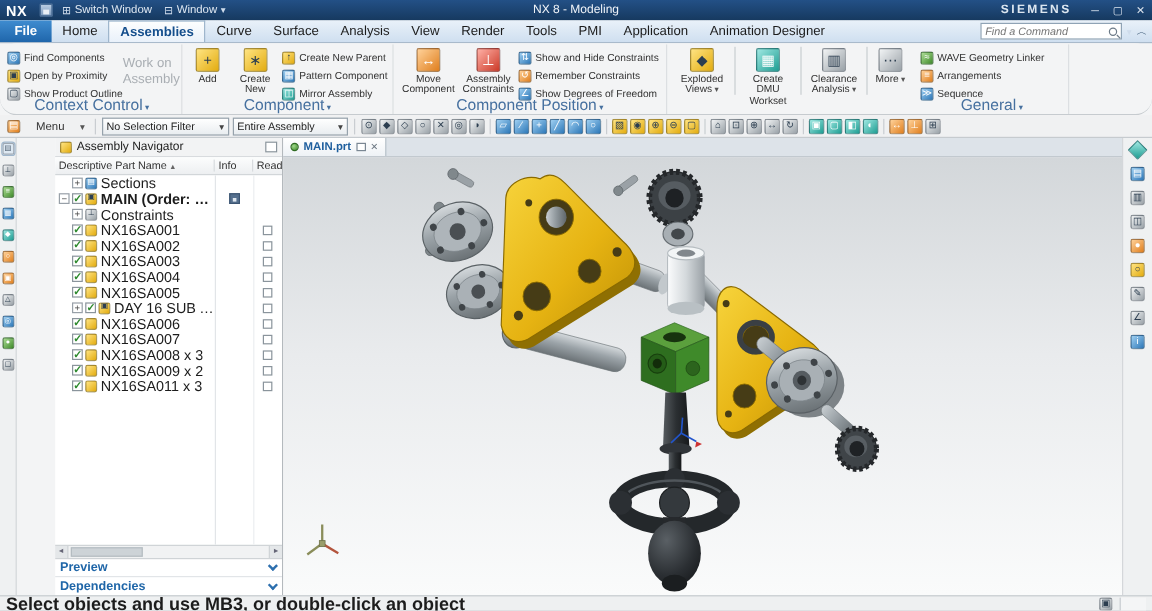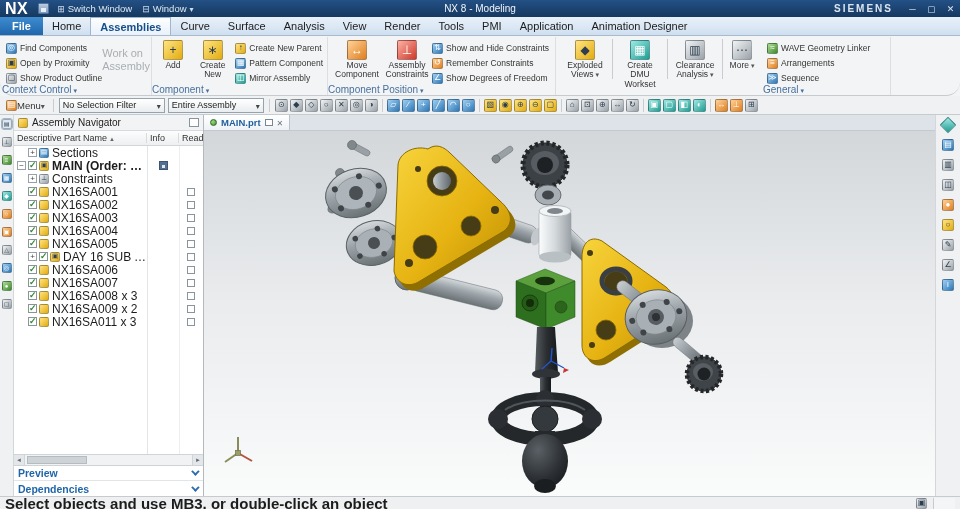--- a/index.html
+++ b/index.html
@@ -1,21 +1,21 @@
 <!DOCTYPE html>
 <html><head>
 <meta charset="utf-8">
 <style>
   *{margin:0;padding:0;box-sizing:border-box;}
   html,body{width:960px;height:509px;overflow:hidden;background:#9aa0a6;}
   .app{position:relative;width:960px;height:509px;font-family:"Liberation Sans",sans-serif;background:#f3f4f5;overflow:hidden;}
 
   
   .titlebar{position:absolute;top:0;left:0;right:0;height:17px;background:linear-gradient(#235086,#16395f);display:flex;align-items:center;color:#dfe8f2;font-size:9.5px;}
-  .nx-logo{font-weight:bold;font-size:16px;color:#fff;padding:0 7px 0 5px;letter-spacing:0.5px;}
+  .nx-logo{font-weight:bold;font-size:12px;color:#fff;padding:0 7px 0 5px;letter-spacing:0.5px;}
   .tb-ic{width:11px;height:11px;margin:0 3px;position:relative;background:linear-gradient(#b9cce2,#7b99bd);border:1px solid #52749c;border-radius:1px;}
   .tb-ic.save::after{content:"";position:absolute;left:2px;right:2px;bottom:1px;height:4px;background:#e8eef5;}
   .tb-item{display:flex;align-items:center;gap:3px;padding:0 5px;height:100%;}
   .winglyph{font-size:9px;color:#cfdcec;}
   .tcaret::after{content:"▾";font-size:8px;color:#cfdcec;}
   .win-title{position:absolute;left:0;right:0;text-align:center;font-size:10px;color:#f0f4f9;pointer-events:none;}
   .brand{margin-left:auto;font-weight:bold;letter-spacing:2px;color:#dce6f0;font-size:10px;padding-right:10px;z-index:2;}
   .winctl{display:flex;z-index:2;}
   .winctl span{width:19px;text-align:center;font-size:9px;color:#dbe4ee;cursor:default;}
 
@@ -27,21 +27,21 @@
   .findwrap{margin-left:auto;display:flex;align-items:center;gap:4px;padding-right:4px;}
   .findbox{display:flex;align-items:center;width:118px;height:14px;background:#fff;border:1px solid #8fa3b5;padding:0 3px;}
   .findbox input{flex:1;border:none;outline:none;font-size:9px;font-style:italic;color:#7d8893;font-family:"Liberation Sans",sans-serif;min-width:0;background:transparent;}
   .mag{width:7px;height:7px;border:1.4px solid #6c7a87;border-radius:50%;position:relative;flex:none;}
   .mag::after{content:"";position:absolute;width:4px;height:1.4px;background:#6c7a87;transform:rotate(45deg);left:5px;top:6px;}
   .ribbon-min::after{content:"︿";font-size:9px;color:#44607c;}
 
   
   .ribbon{position:absolute;top:36px;left:0;right:0;height:60px;background:#f3f4f5;border-bottom:1px solid #c6cbcf;display:flex;padding:1px 2px 0 2px;border-radius:14px;}
   .rgroup{position:relative;border-right:1px solid #dcdfe2;padding:2px 4px 11px 4px;display:flex;align-items:flex-start;}
-  .glabel{position:absolute;bottom:0;left:0;right:0;text-align:left;font-size:10px;color:#46709f;white-space:nowrap;}
+  .glabel{position:absolute;bottom:0;left:0;right:0;text-align:center;font-size:13px;color:#46709f;white-space:nowrap;}
   .gcaret::after{content:"▾";font-size:7px;color:#46709f;margin-left:2px;}
   .stack{display:flex;flex-direction:column;gap:3px;padding-top:3px;}
   .sitem{display:flex;align-items:center;gap:3px;font-size:8.5px;color:#333;height:12px;white-space:nowrap;}
   .bigbtn{display:flex;flex-direction:column;align-items:center;text-align:center;font-size:8.5px;color:#333;line-height:1.1;padding:1px 2px;min-width:34px;max-width:50px;}
   .bigbtn .blabel{margin-top:1px;}
   .bcaret::after{content:" ▾";font-size:7px;color:#555;}
   .workon{width:48px;font-size:11px;color:#a9aeb3;line-height:1.15;padding-top:8px;text-align:left;}
 
   
   .ic{display:inline-block;width:12px;height:12px;border-radius:2px;border:1px solid rgba(40,50,60,.35);position:relative;flex:none;}
@@ -53,41 +53,41 @@
   .ic-orange{background:linear-gradient(135deg,#ffd29a,#e07f1e);}
   .ic-teal{background:linear-gradient(135deg,#9fe8e2,#1f9e93);}
   .ic-red{background:linear-gradient(135deg,#ffb0a6,#cc3a28);}
   .ic-blue[data-glyph]::after,.ic-green[data-glyph]::after,.ic-teal[data-glyph]::after,.ic-orange[data-glyph]::after,.ic-red[data-glyph]::after{color:#fff;}
   .bigicon{width:20px;height:20px;}
   .bigicon[data-glyph]::after{font-size:12px;}
   .sicon{width:11px;height:11px;}
 
   
   .toolbar{position:absolute;top:96px;left:0;right:0;height:19px;background:#f0f1f2;border-bottom:1px solid #c6cbcf;display:flex;align-items:center;gap:3px;padding:0 3px;font-size:9.5px;color:#333;}
-  .menu-btn{display:flex;align-items:center;gap:0;padding:0 3px;height:15px;}
+  .menu-btn{display:flex;align-items:center;gap:13px;padding:0 3px;height:15px;}
   .menu-btn .mcaret::after{content:"▾";font-size:8px;color:#555;}
   .vsep{width:1px;height:13px;background:#c9cdd1;margin:0 2px;flex:none;}
   .dd{height:15px;border:1px solid #96a2ac;background:linear-gradient(#ffffff,#e9edf0);display:flex;align-items:center;padding:0 3px;gap:3px;}
   .dd-text{flex:1;font-size:9px;color:#222;white-space:nowrap;overflow:hidden;}
   .dd-caret::after{content:"▾";font-size:8px;color:#444;}
   .tool-icons{display:flex;align-items:center;gap:2px;overflow:hidden;flex:1;}
   .tool-icons .ic{width:13px;height:13px;}
 
   
   .main{position:absolute;top:115px;bottom:13px;left:0;right:0;display:flex;}
   .leftstrip{width:14px;background:#eff1f2;border-right:1px solid #d4d7da;display:flex;flex-direction:column;align-items:center;padding-top:4px;gap:8px;}
   .leftstrip .ic{width:10px;height:10px;}
   .leftstrip .ic[data-glyph]::after{font-size:6px;}
   .rightstrip{width:25px;background:#eff1f2;border-left:1px solid #d4d7da;display:flex;flex-direction:column;align-items:center;padding-top:4px;gap:8px;}
   .rightstrip .ic{width:12px;height:12px;}
   .strip .active{outline:1px solid #9fb6cc;background:#dde8f2;}
   .diamond{transform:rotate(45deg);border-radius:1px;}
 
   
-  .navigator{width:190px;background:#fff;border-right:1px solid #b4b9bd;display:flex;flex-direction:column;font-size:10px;}
+  .navigator{width:190px;background:#fff;border-right:1px solid #b4b9bd;display:flex;flex-direction:column;font-size:10px;margin-left:32px;}
   .nav-title{height:16px;display:flex;align-items:center;gap:4px;padding:0 4px;background:#f2f3f4;border-bottom:1px solid #d8dbde;color:#222;font-size:10px;flex:none;}
   .nav-float{margin-left:auto;width:10px;height:9px;border:1px solid #8a949c;background:#fff;}
   .nav-cols{height:15px;display:flex;align-items:center;background:linear-gradient(#fcfdfd,#edeff1);border-bottom:1px solid #d2d6d9;color:#333;font-size:9px;flex:none;}
   .nc{padding:0 3px;white-space:nowrap;overflow:hidden;}
   .nc1{width:133px;border-right:1px solid #d8dbde;display:flex;align-items:center;gap:2px;}
   .nc2{width:32px;border-right:1px solid #d8dbde;}
   .nc3{flex:1;}
   .sort::after{content:"▲";font-size:6px;color:#666;}
   .nav-tree{flex:1;position:relative;overflow:hidden;}
   .nav-tree::before{content:"";position:absolute;left:133px;top:0;bottom:0;width:1px;background:#e2e5e8;}
@@ -162,20 +162,28 @@
     <span class="tab active">Assemblies</span>
     <span class="tab">Curve</span>
     <span class="tab">Surface</span>
     <span class="tab">Analysis</span>
     <span class="tab">View</span>
     <span class="tab">Render</span>
     <span class="tab">Tools</span>
     <span class="tab">PMI</span>
     <span class="tab">Application</span>
     <span class="tab">Animation Designer</span>
+    <span class="findwrap">
+      <span class="findbox">
+        <input placeholder="Find a Command" style="">
+        <span class="mag"></span>
+      </span>
+      <span class="tcaret" style="color:#44607c"></span>
+      <span class="ribbon-min"></span>
+    </span>
   </div>
 
   <div class="ribbon">
 
     <div class="rgroup" style="width:150px">
       <div class="stack">
         <div class="sitem">
           <span class="ic ic-blue sicon" data-glyph="◎"></span>
           <span>Find Components</span>
         </div>

